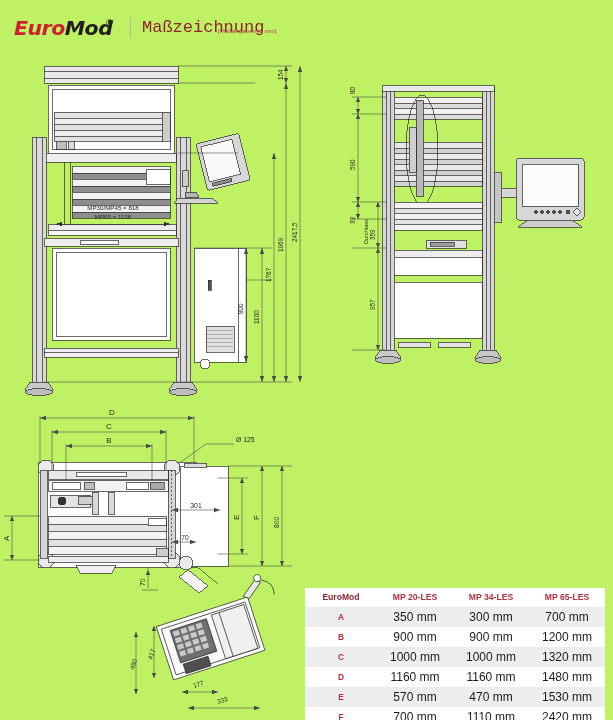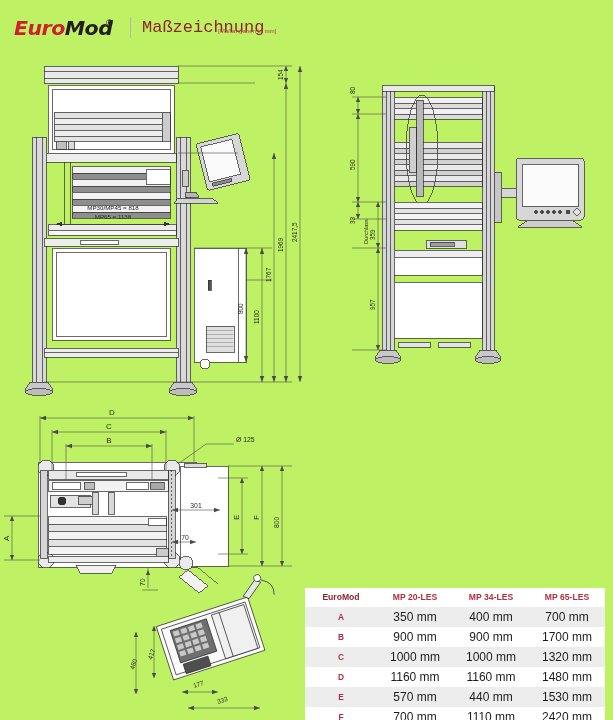--- a/index.html
+++ b/index.html
@@ -590,45 +590,45 @@
           <th class="col-label" style="width:72px">EuroMod</th>
           <th style="width:76px">MP 20-LES</th>
           <th style="width:76px">MP 34-LES</th>
           <th style="width:76px">MP 65-LES</th>
         </tr>
       </thead>
       <tbody>
         <tr class="stripe">
           <td class="rowlabel">A</td>
           <td>350 mm</td>
-          <td>400 mm</td>
+          <td>300 mm</td>
           <td>700 mm</td>
         </tr>
         <tr class="plain">
           <td class="rowlabel">B</td>
           <td>900 mm</td>
           <td>900 mm</td>
-          <td>1700 mm</td>
+          <td>1200 mm</td>
         </tr>
         <tr class="stripe">
           <td class="rowlabel">C</td>
           <td>1000 mm</td>
           <td>1000 mm</td>
           <td>1320 mm</td>
         </tr>
         <tr class="plain">
           <td class="rowlabel">D</td>
           <td>1160 mm</td>
           <td>1160 mm</td>
           <td>1480 mm</td>
         </tr>
         <tr class="stripe">
           <td class="rowlabel">E</td>
           <td>570 mm</td>
-          <td>440 mm</td>
+          <td>470 mm</td>
           <td>1530 mm</td>
         </tr>
         <tr class="plain">
           <td class="rowlabel">F</td>
           <td>700 mm</td>
           <td>1110 mm</td>
           <td>2420 mm</td>
         </tr>
       </tbody>
     </table>

